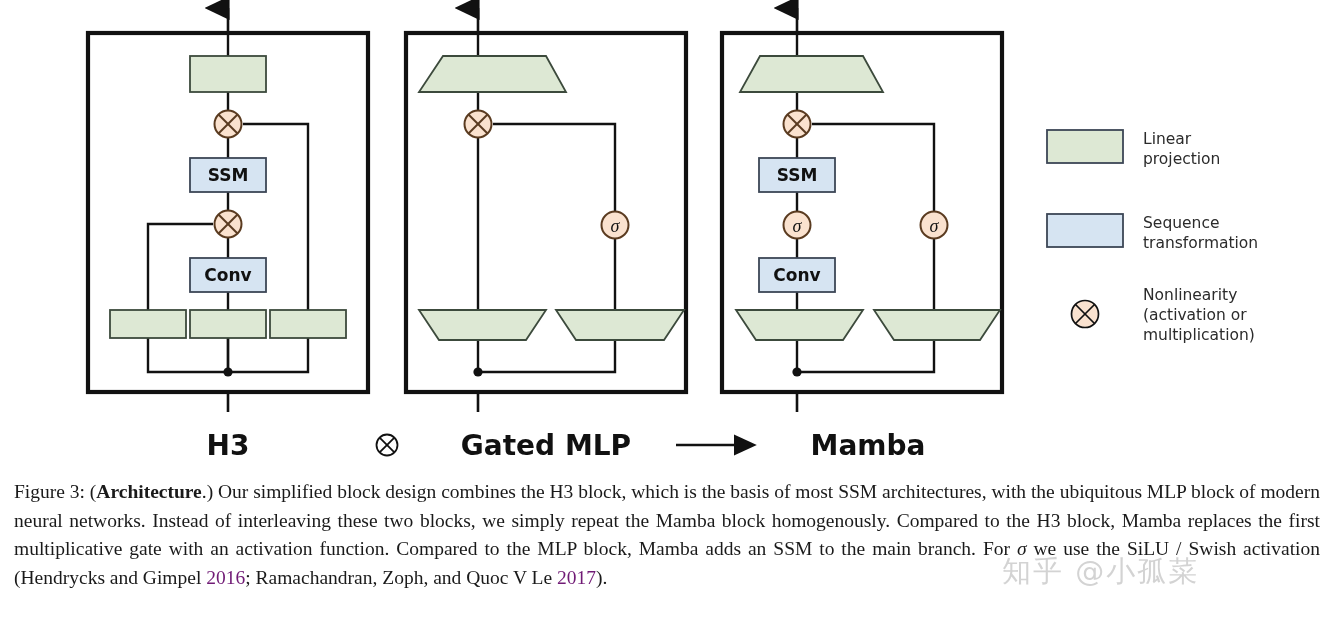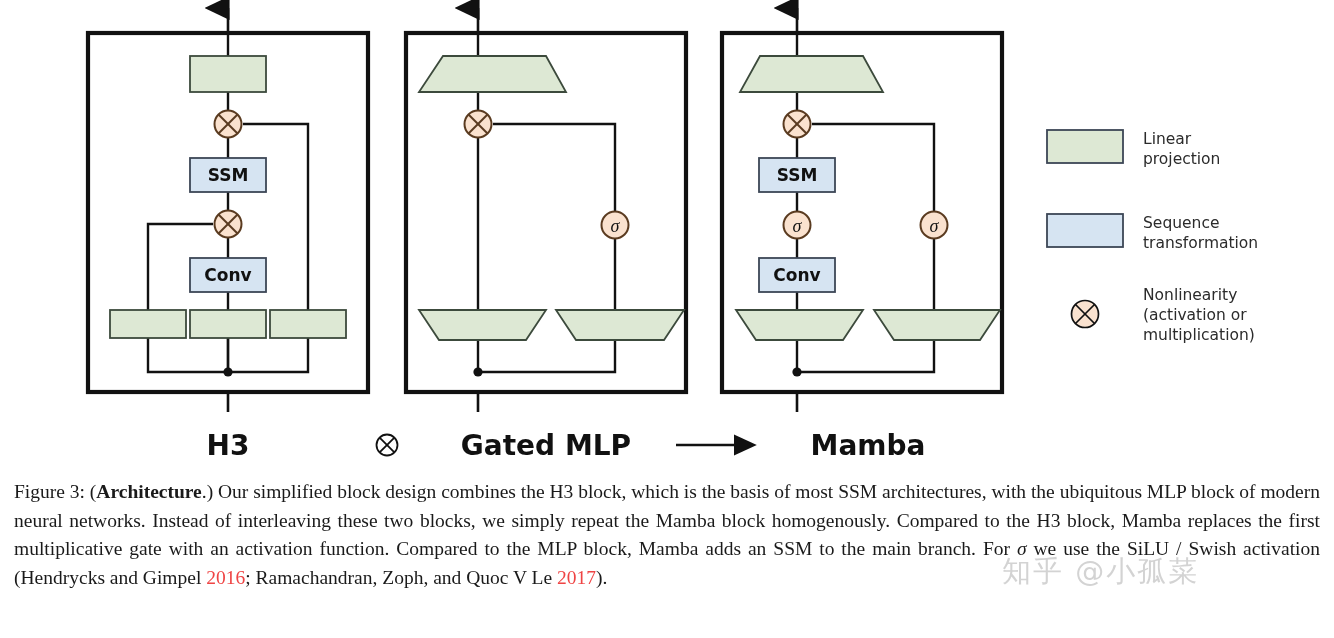--- a/index.html
+++ b/index.html
@@ -32,21 +32,21 @@
     left: 14px;
     top: 478px;
     width: 1306px;
     font-family: "Liberation Serif", serif;
     font-size: 19.5px;
     line-height: 1.465;
     color: #1a1a1a;
     text-align: justify;
   }
   .caption-wrap b { font-weight: bold; font-family: Liberation Serif, serif; }
-  .cite { color: #ef4444; }
+  .cite { color: #701a75; }
   .sigma-it { font-family: "Liberation Serif", serif; font-style: italic; }
 
   
   .watermark {
     position: absolute;
     left: 1002px;
     top: 552px;
     font-family: "DejaVu Sans", sans-serif;
     font-size: 29px;
     letter-spacing: 2px;

